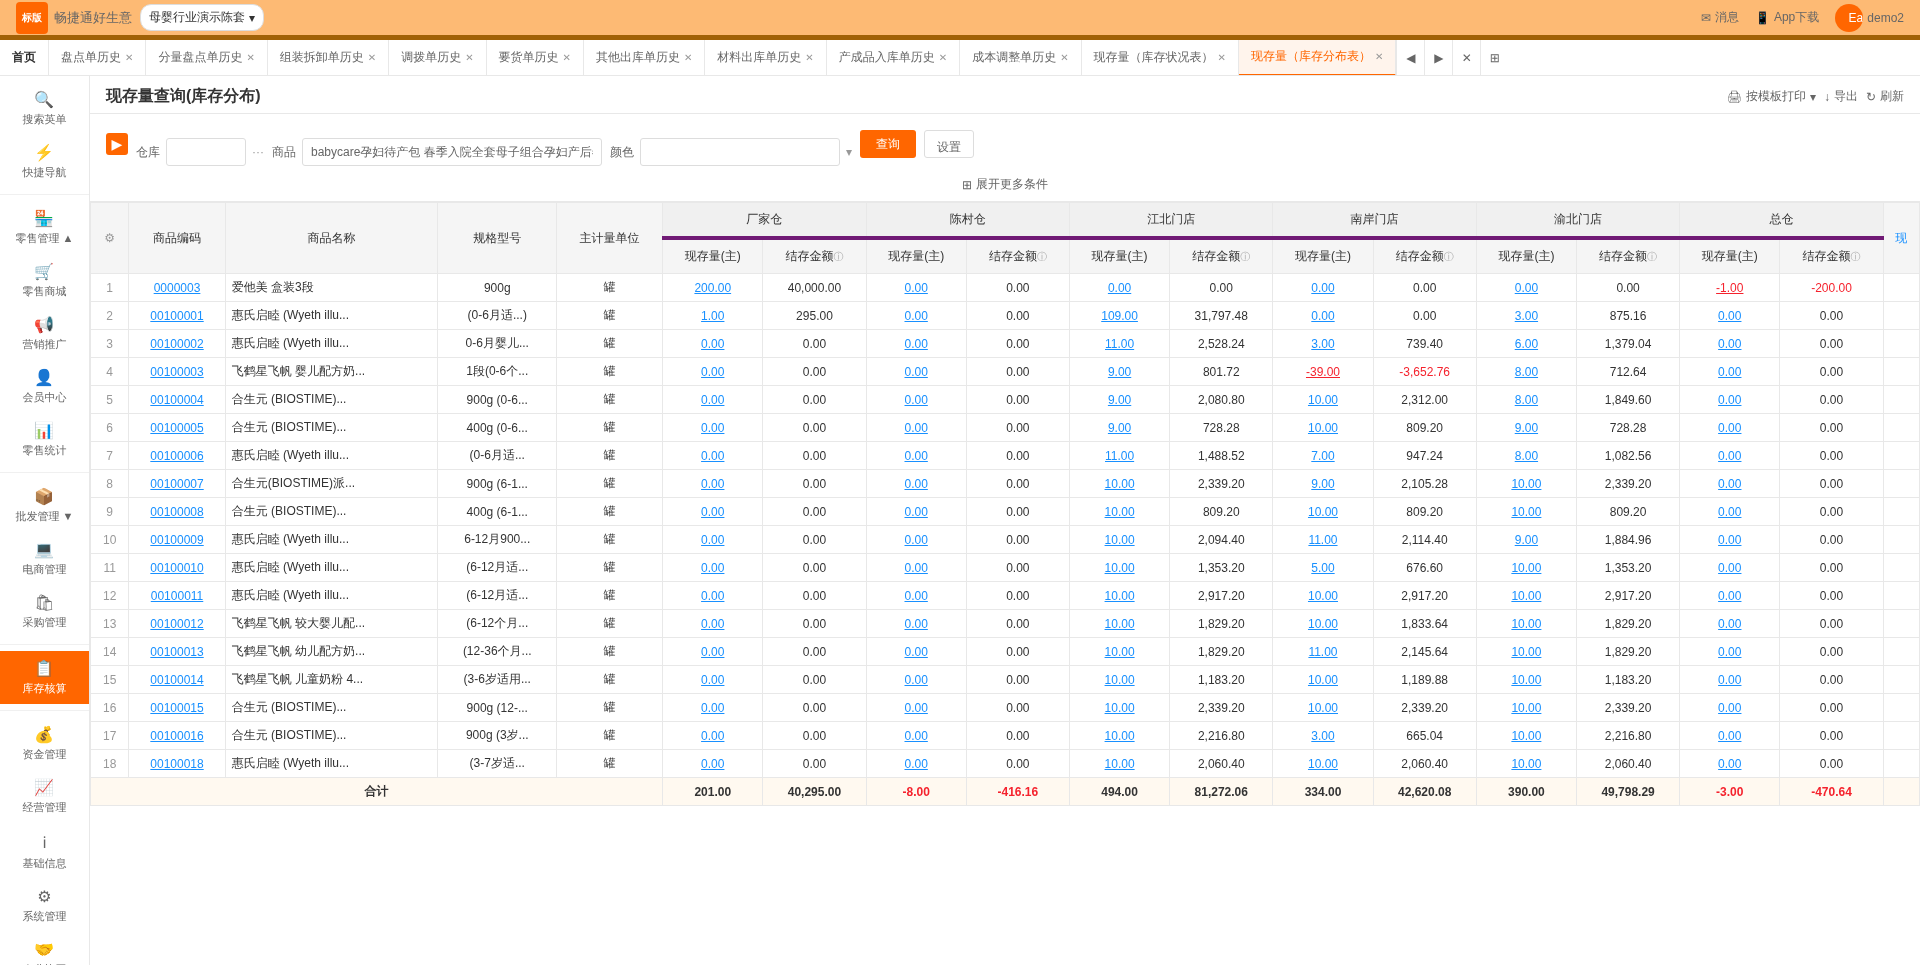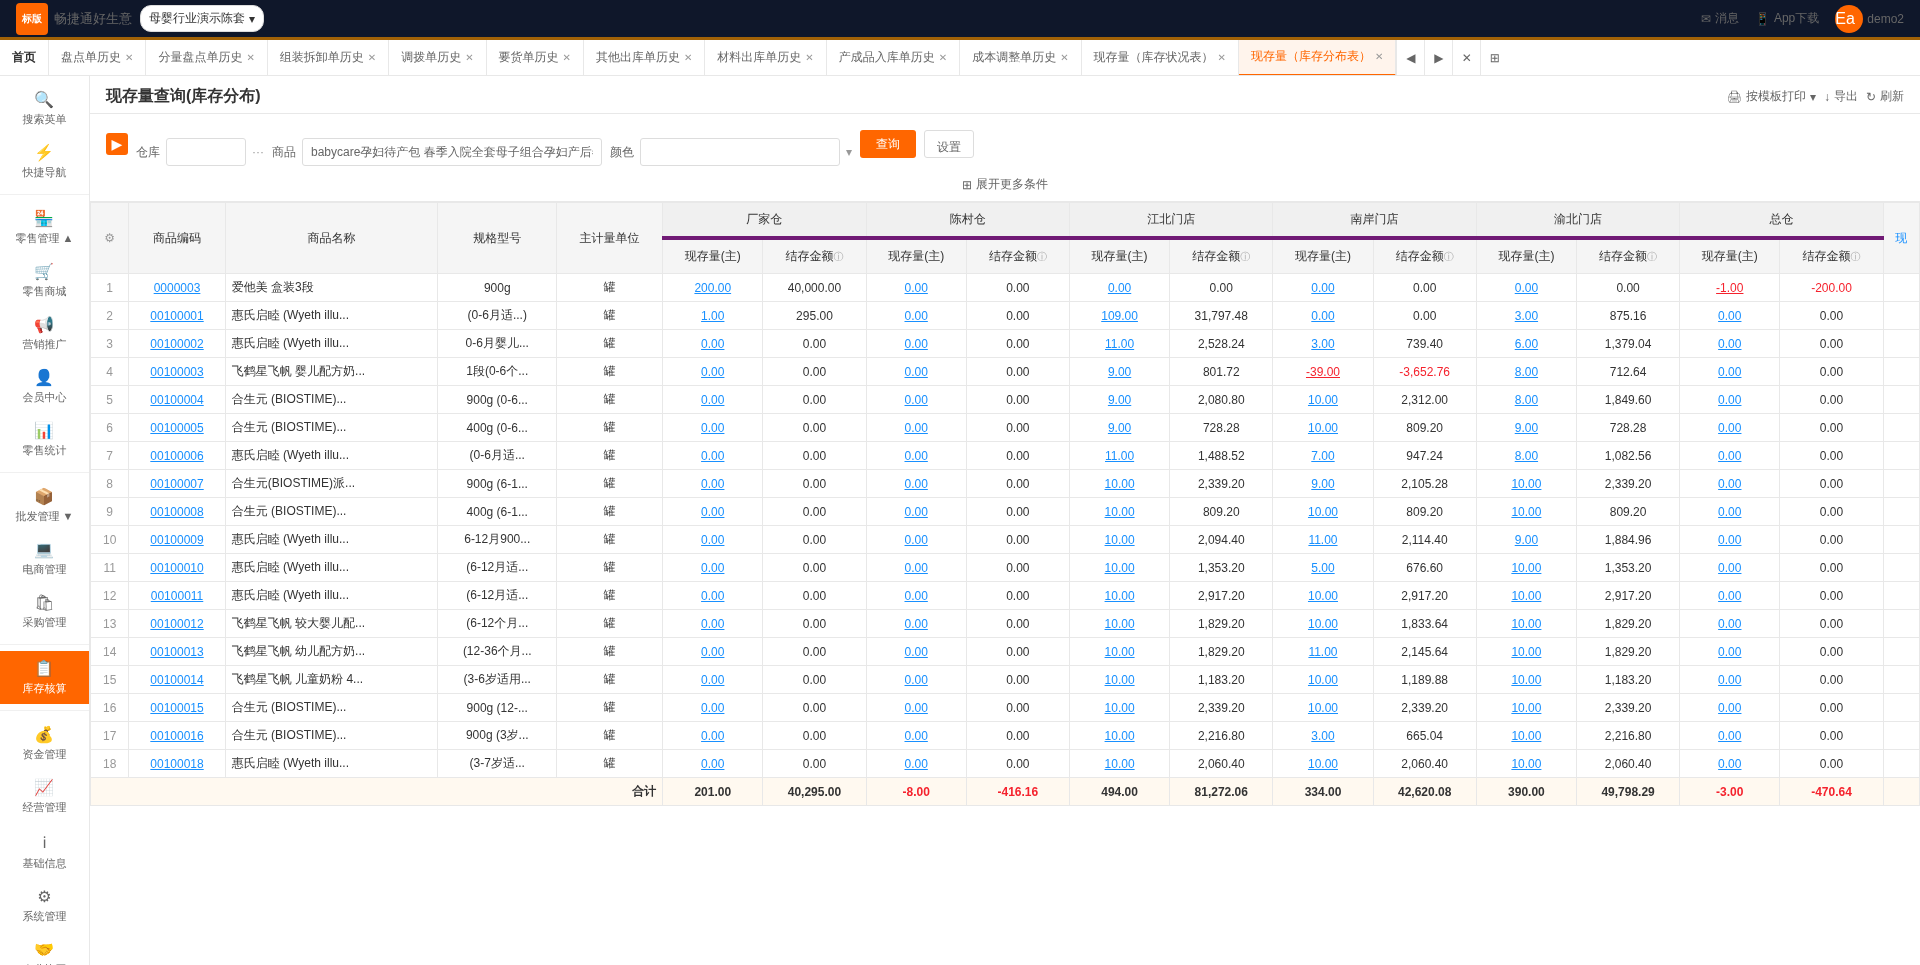--- a/index.html
+++ b/index.html
@@ -1,19 +1,19 @@
 <!DOCTYPE html>
 <html><head>
   <meta charset="utf-8">
   <style>
     * { box-sizing: border-box; margin: 0; padding: 0; }
     body { font-family: 'Microsoft YaHei', Arial, sans-serif; font-size: 12px; background: #f0f2f5; color: #333; overflow: hidden; }
 
     
-    .topbar { height: 40px; background: #0f172a; display: flex; align-items: center; justify-content: space-between; padding: 0 16px; border-bottom: 3px solid #a16207; }
+    .topbar { height: 40px; background: #fdba74; display: flex; align-items: center; justify-content: space-between; padding: 0 16px; border-bottom: 5px solid #a16207; }
     .topbar-left { display: flex; align-items: center; gap: 8px; }
     .logo-area { display: flex; align-items: center; gap: 6px; }
     .logo-icon { width: 32px; height: 32px; background: #ff6600; border-radius: 4px; display: flex; align-items: center; justify-content: center; color: #fff; font-size: 10px; font-weight: bold; }
     .logo-text { font-size: 13px; color: #666; line-height: 1.2; }
     .industry-selector { display: flex; align-items: center; gap: 4px; padding: 4px 8px; border: 1px solid #ddd; border-radius: 11px; cursor: pointer; font-size: 12px; color: #333; background: #fff; }
     .topbar-right { display: flex; align-items: center; gap: 16px; }
     .topbar-btn { display: flex; align-items: center; gap: 4px; font-size: 12px; color: #666; cursor: pointer; }
 
     
     .tabbar { height: 36px; background: #fff; display: flex; align-items: center; border-bottom: 1px solid #e8e8e8; overflow: hidden; }
@@ -68,21 +68,21 @@
     .td-left { text-align: left; }
     .row-num { color: #999; }
     .gear-icon { color: #999; cursor: pointer; }
     .info-icon { color: #aaa; cursor: pointer; font-size: 10px; }
 
     
     .table-area::-webkit-scrollbar { width: 6px; height: 6px; }
     .table-area::-webkit-scrollbar-thumb { background: #ccc; border-radius: 3px; }
 
     
-    .avatar { width: 28px; height: 28px; border-radius: 50%; background: #ff6600; display: flex; align-items: center; justify-content: flex-start; color: #fff; font-size: 16px; overflow: hidden; }
+    .avatar { width: 28px; height: 28px; border-radius: 50%; background: #ff6600; display: flex; align-items: center; justify-content: flex-end; color: #fff; font-size: 12px; overflow: hidden; }
   </style>
 </head>
 <body>
 
 <div class="topbar">
   <div class="topbar-left">
     <div class="logo-area">
       <div class="logo-icon">
         <span>标版</span>
       </div>
@@ -805,21 +805,21 @@
 
       <td class="td-link ">10.00</td>
       <td class="">2,060.40</td>
 
       <td class="td-link ">0.00</td>
       <td class="">0.00</td>
 
     <td></td>
   </tr>
             <tr class="summary-row">
-  <td colspan="5" style="text-align:right;font-weight:bold;">合计</td>
+  <td colspan="5" style="text-align:center;font-weight:bold;">合计</td>
 
     <td class="">201.00</td>
     <td class="">40,295.00</td>
 
     <td class="td-red">-8.00</td>
     <td class="td-red">-416.16</td>
 
     <td class="">494.00</td>
     <td class="">81,272.06</td>
 

